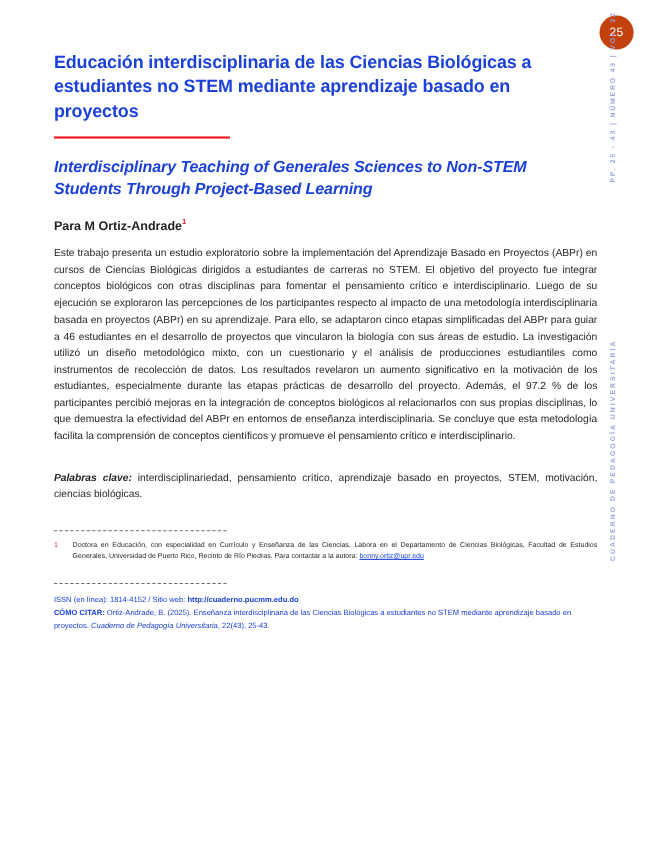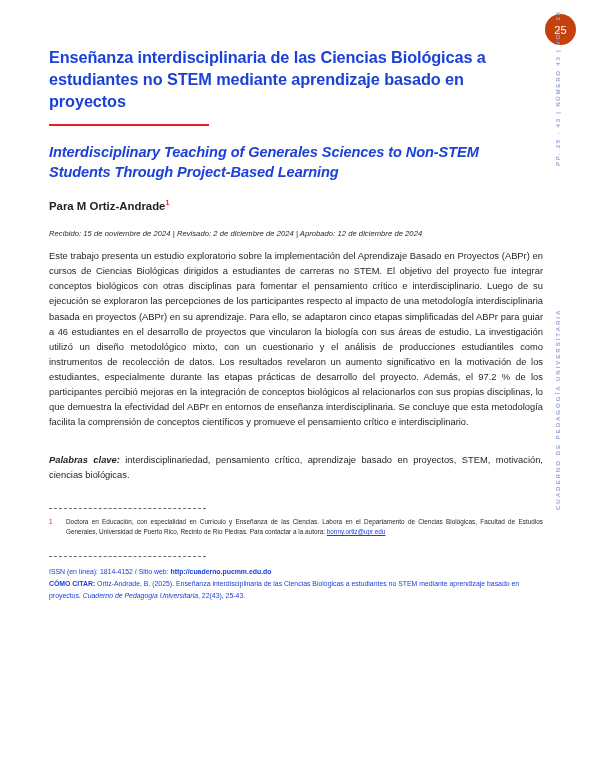--- a/index.html
+++ b/index.html
@@ -203,29 +203,28 @@
 <div class="page">
 
   <div class="rail">
     <div class="badge">25</div>
     <div class="rail-text rail-top">PP. 25 - 43    |    NÚMERO 43    |    VOL. 22</div>
     <div class="rail-text rail-bot">CUADERNO DE PEDAGOGÍA UNIVERSITARIA</div>
   </div>
 
   <div class="content">
 
-    <h1 class="title">Enseñanza interdisciplinaria de las Ciencias Biológicas a estudiantes no STEM mediante aprendizaje basado en proyectos</h1>
+    <h1 class="title">Educación interdisciplinaria de las Ciencias Biológicas a estudiantes no STEM mediante aprendizaje basado en proyectos</h1>
 
     <hr class="rule">
 
     <h2 class="subtitle">Interdisciplinary Teaching of Generales Sciences to Non-STEM Students Through Project-Based Learning</h2>
 
     <p class="author"><span>Para M Ortiz-Andrade</span><sup>1</sup></p>
 
-    <p class="dates">Recibido: 15 de noviembre de 2024 | Revisado: 2 de diciembre de 2024 | Aprobado: 12 de diciembre de 2024</p>
 
 
     <p class="abstract">Este trabajo presenta un estudio exploratorio sobre la implementación del Aprendizaje Basado en Proyectos (ABPr) en cursos de Ciencias Biológicas dirigidos a estudiantes de carreras no STEM. El objetivo del proyecto fue integrar conceptos biológicos con otras disciplinas para fomentar el pensamiento crítico e interdisciplinario. Luego de su ejecución se exploraron las percepciones de los participantes respecto al impacto de una metodología interdisciplinaria basada en proyectos (ABPr) en su aprendizaje. Para ello, se adaptaron cinco etapas simplificadas del ABPr para guiar a 46 estudiantes en el desarrollo de proyectos que vincularon la biología con sus áreas de estudio. La investigación utilizó un diseño metodológico mixto, con un cuestionario y el análisis de producciones estudiantiles como instrumentos de recolección de datos. Los resultados revelaron un aumento significativo en la motivación de los estudiantes, especialmente durante las etapas prácticas de desarrollo del proyecto. Además, el 97.2 % de los participantes percibió mejoras en la integración de conceptos biológicos al relacionarlos con sus propias disciplinas, lo que demuestra la efectividad del ABPr en entornos de enseñanza interdisciplinaria. Se concluye que esta metodología facilita la comprensión de conceptos científicos y promueve el pensamiento crítico e interdisciplinario.</p>
 
     <p class="keywords"><span class="kw-label">Palabras clave:</span> <span>interdisciplinariedad, pensamiento crítico, aprendizaje basado en proyectos, STEM, motivación, ciencias biológicas.</span></p>
 
     <hr class="dashed">
 
     <div class="footnote">
       <div class="footnote-num">1</div>

